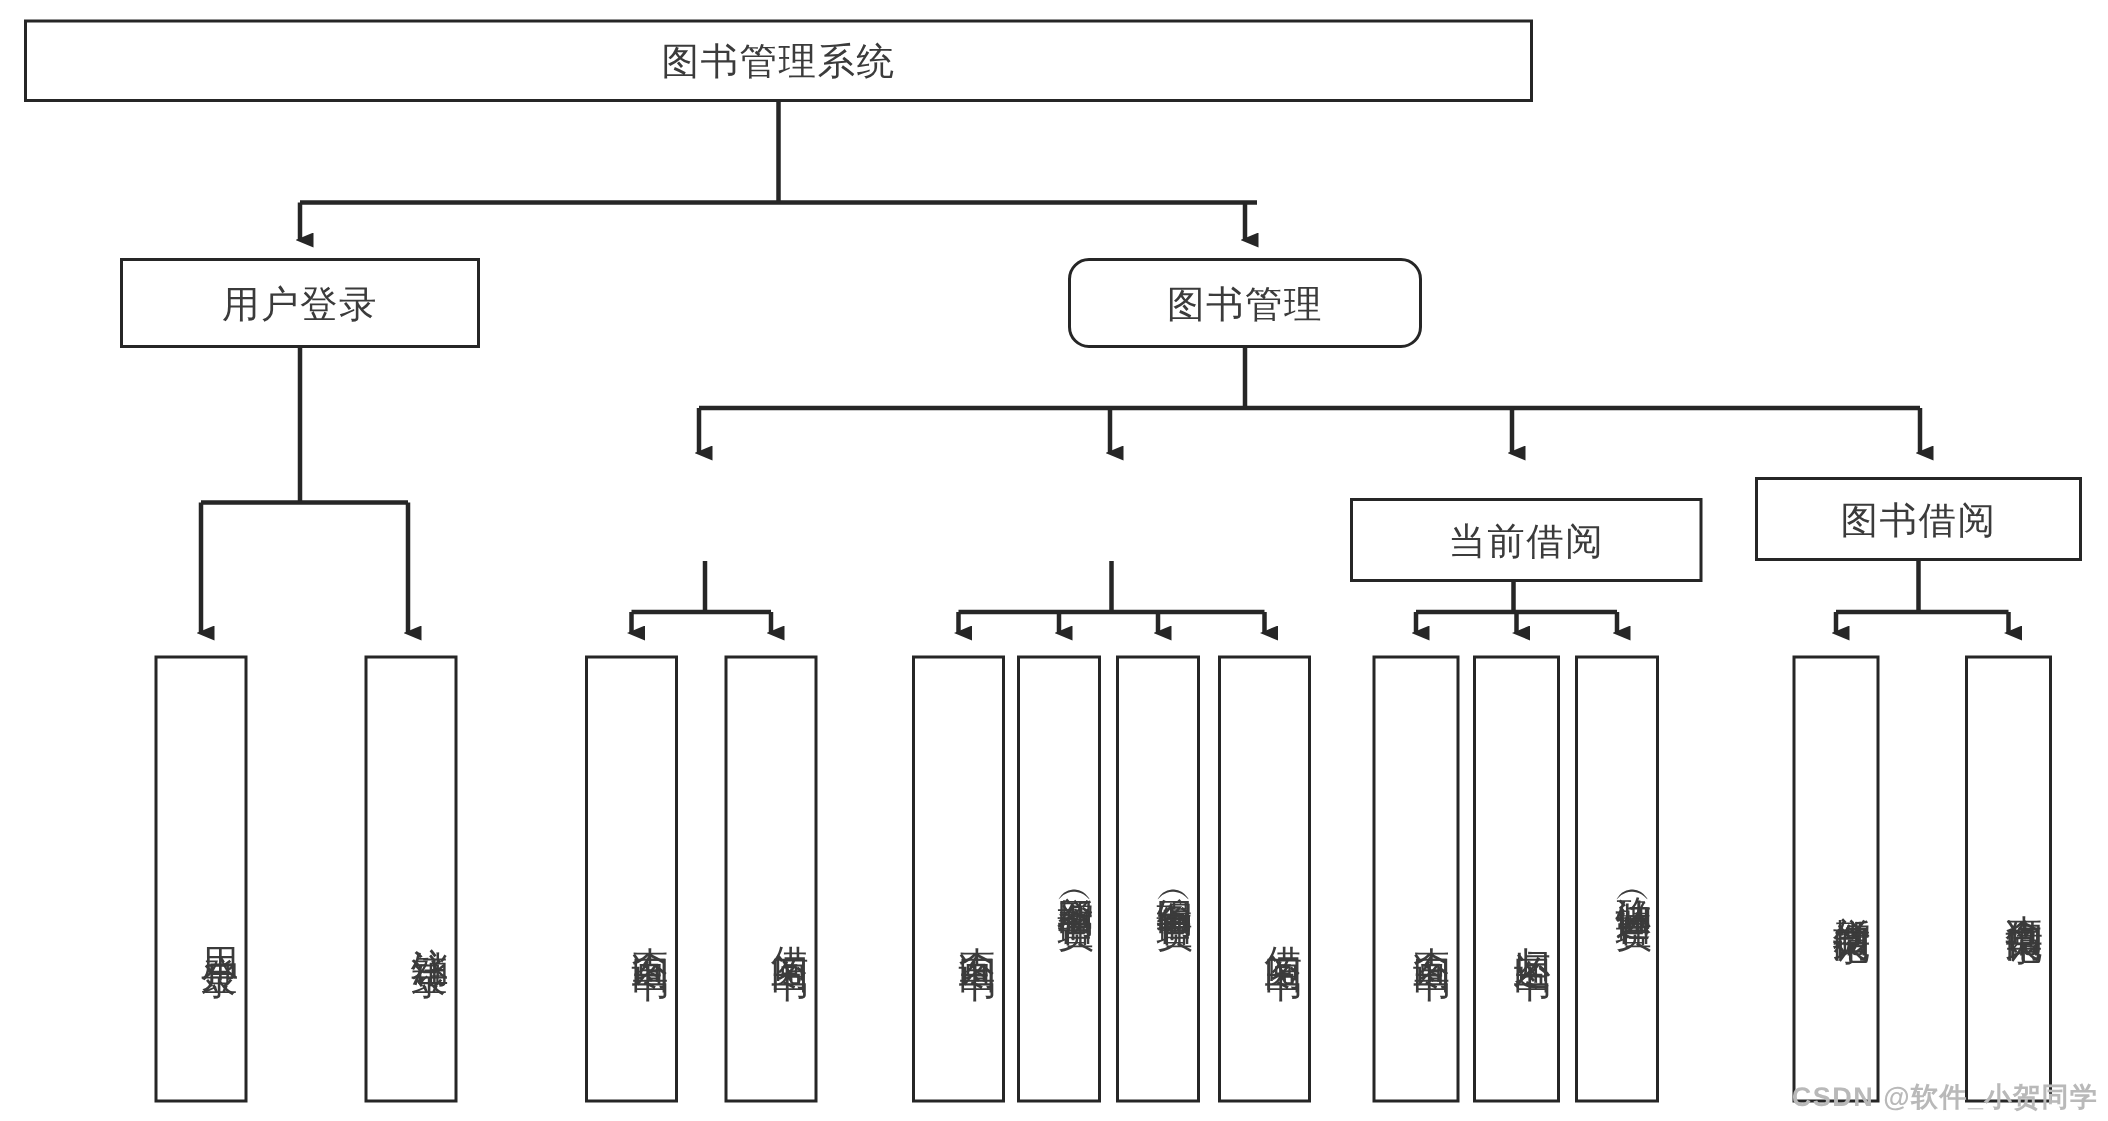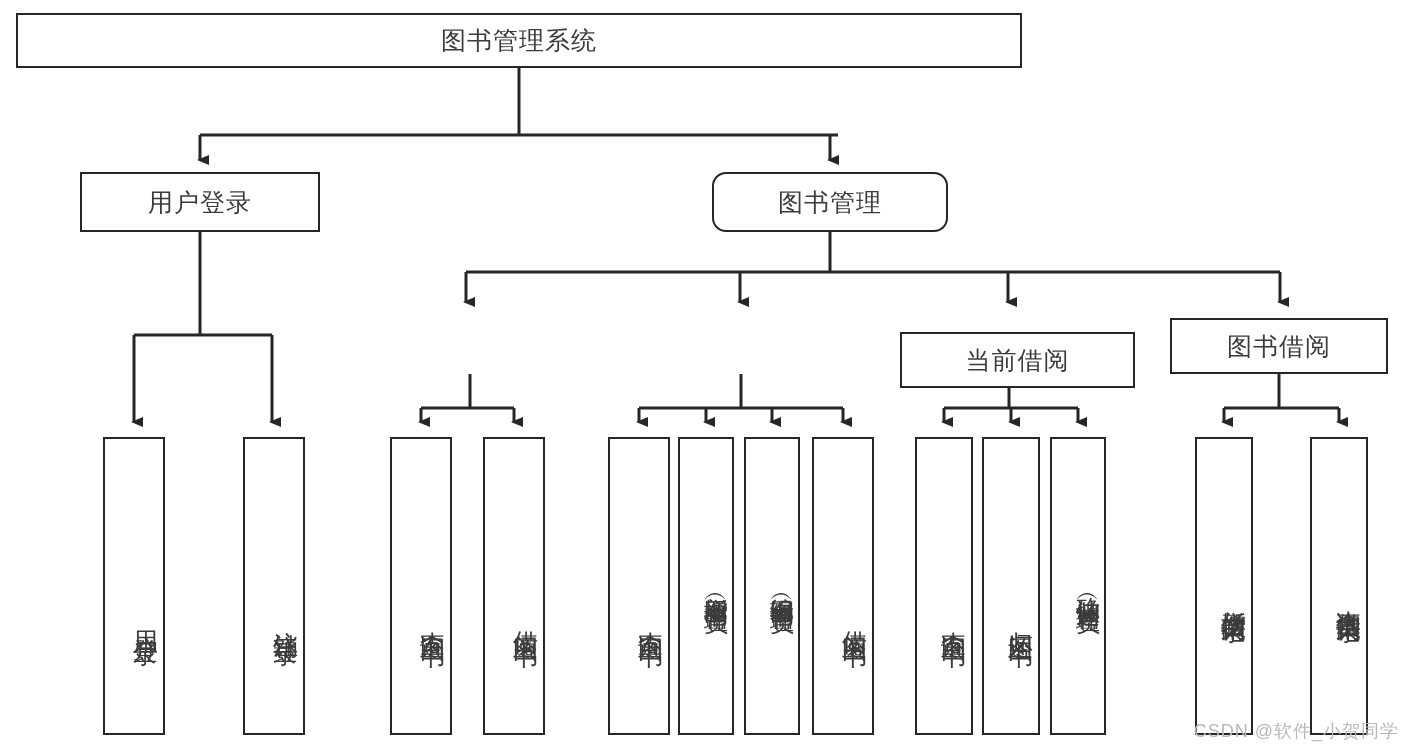--- a/index.html
+++ b/index.html
@@ -49,20 +49,21 @@
   }
   .watermark{
     position:absolute;
     right:6px;
     bottom:4px;
     font-size:18px;
     color:#b9b9b9;
     letter-spacing:1px;
     white-space:nowrap;
     z-index:5;
+    font-weight:bold;
   }
 </style>
 </head>
 <body>
 
 <div id="canvas">
 
   <svg id="wires" viewBox="0 0 1405 747">
     <defs>
       <marker id="arrow" markerWidth="12" markerHeight="12" refX="5" refY="9" orient="auto" markerUnits="userSpaceOnUse">

